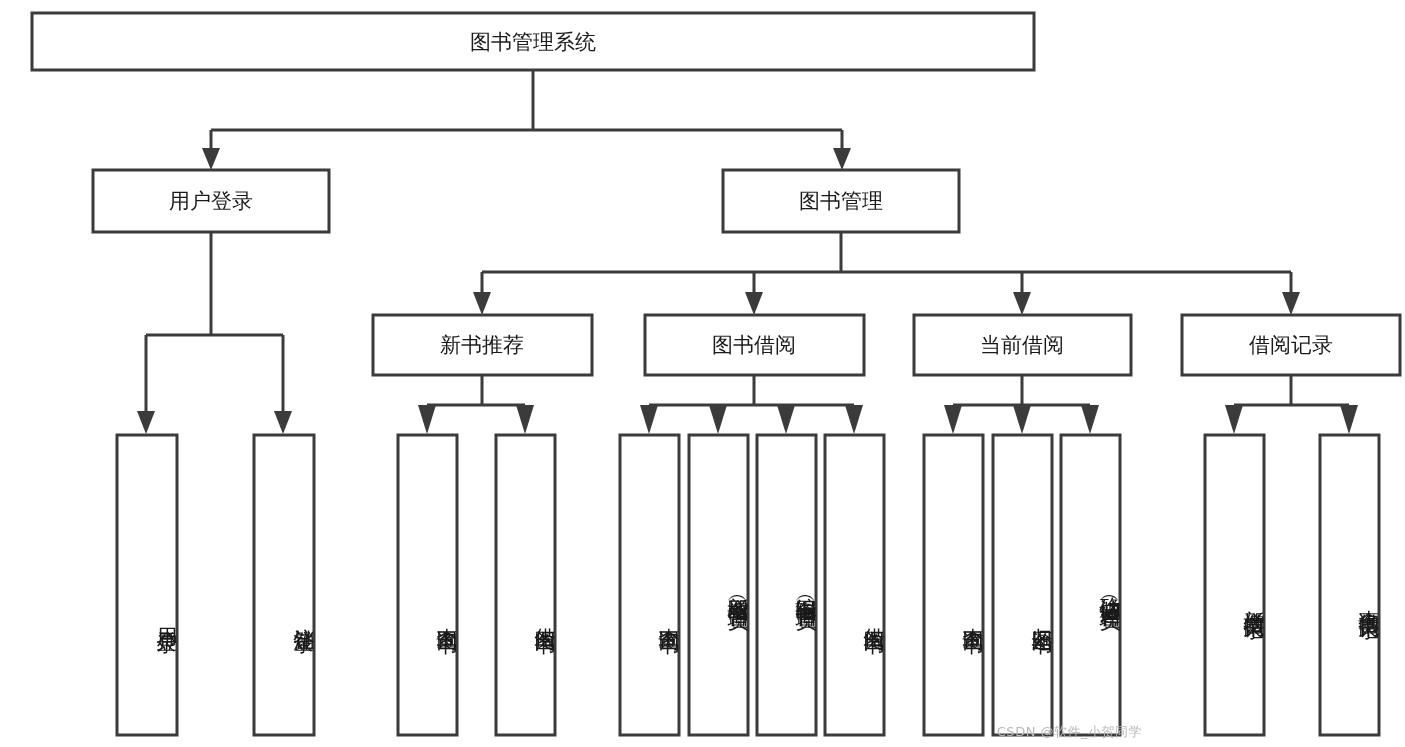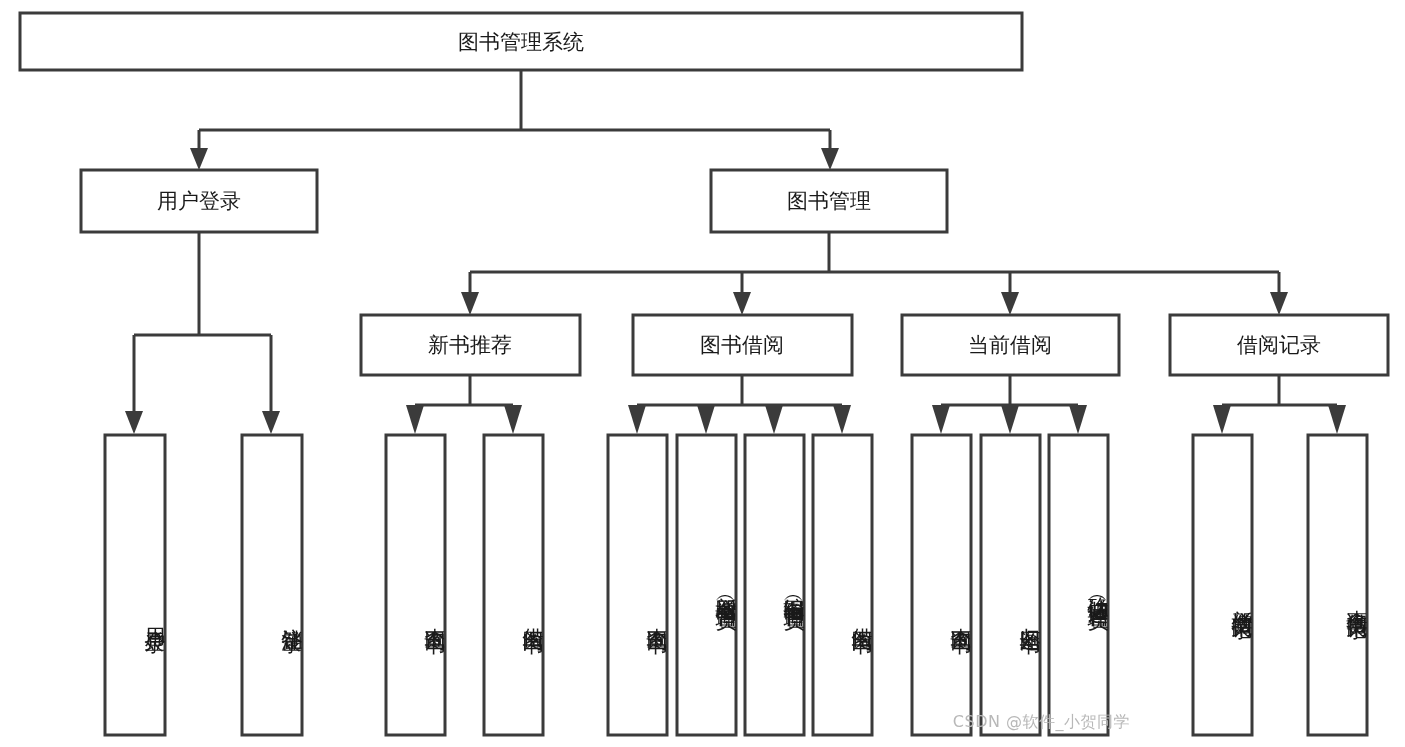--- a/index.html
+++ b/index.html
@@ -11,20 +11,21 @@
   body {
     width: 1405px;
     height: 747px;
     font-family: "DejaVu Sans", "Liberation Sans", sans-serif;
     overflow: hidden;
   }
   #diagram-root {
     position: relative;
     width: 1138px;
     height: 747px;
+    margin-left: 12px;
   }
   svg#tree-svg {
     position: absolute;
     left: 0;
     top: 0;
     width: 1405px;
     height: 747px;
     display: block;
   }
   .node-box {
@@ -59,22 +60,22 @@
     letter-spacing: 2px;
     font-size: 21px;
     color: #1a1a1a;
     line-height: 1;
     white-space: nowrap;
     pointer-events: none;
   }
   .watermark {
     position: absolute;
     right: 8px;
-    bottom: 14px;
-    font-size: 16px;
+    bottom: 6px;
+    font-size: 13px;
     color: #b8b8b8;
     font-family: "DejaVu Sans", "Liberation Sans", sans-serif;
     letter-spacing: 0.5px;
     white-space: nowrap;
   }
 </style>
 </head>
 <body>
 
 <div id="diagram-root">

